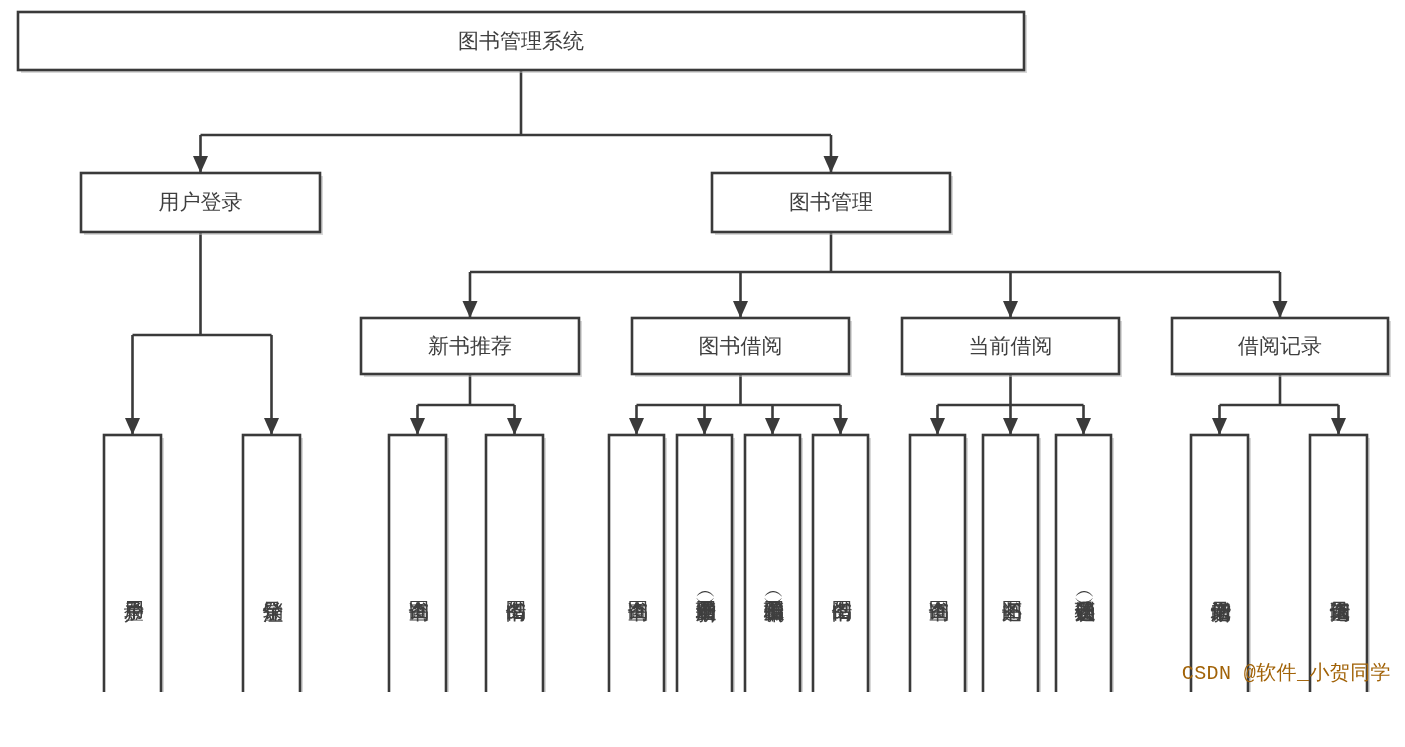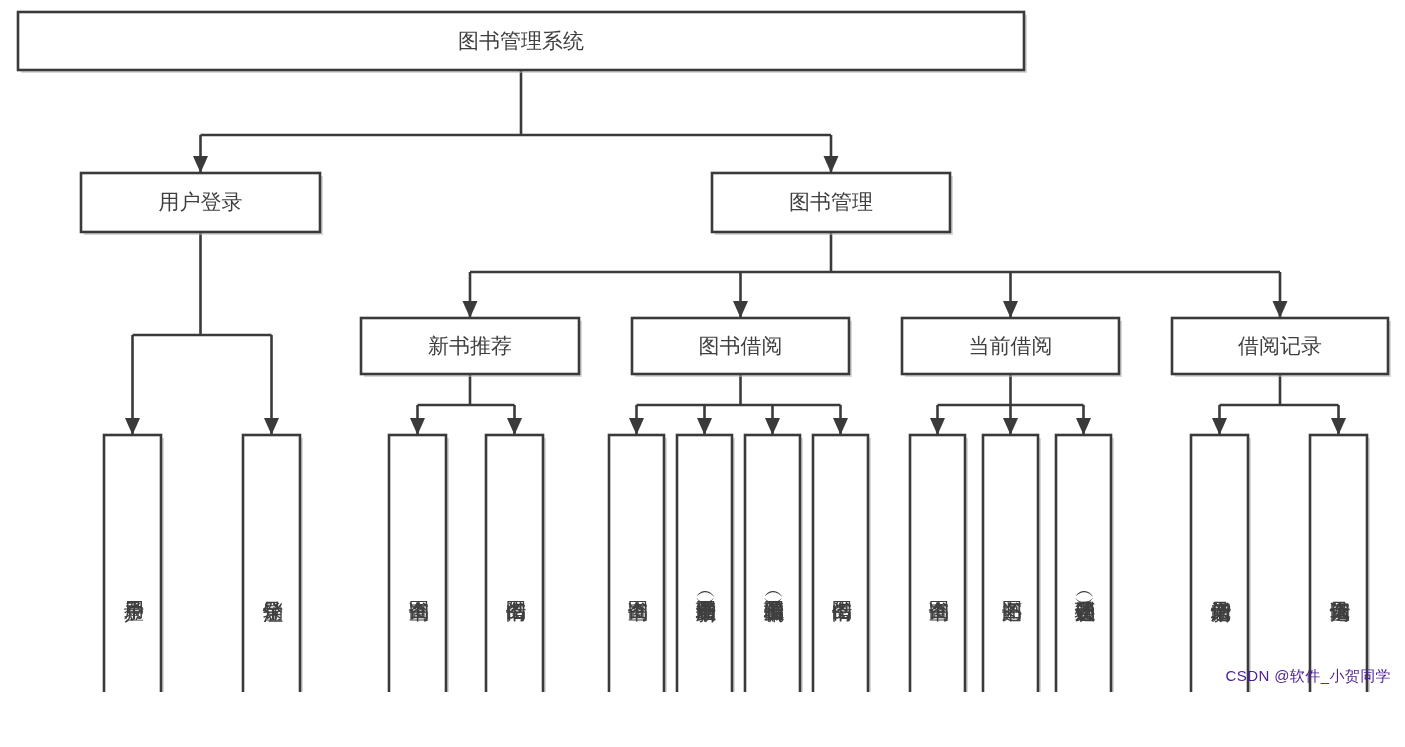--- a/index.html
+++ b/index.html
@@ -58,23 +58,23 @@
   .node-label.vertical {
     font-size: 20.5px;
     writing-mode: vertical-rl;
     text-orientation: upright;
     glyph-orientation-vertical: 0;
   }
   .watermark-text {
     position: absolute;
     right: 14px;
     bottom: 6px;
-    font-family: Liberation Sans, sans-serif;
-    font-size: 15px;
-    color: #4c1d95;
+    font-family: Liberation Mono, monospace;
+    font-size: 20px;
+    color: #a16207;
     white-space: nowrap;
     letter-spacing: 0.4px;
     pointer-events: none;
     user-select: none;
   }
 </style>
 </head>
 <body>
 
 <div id="diagram-root">

